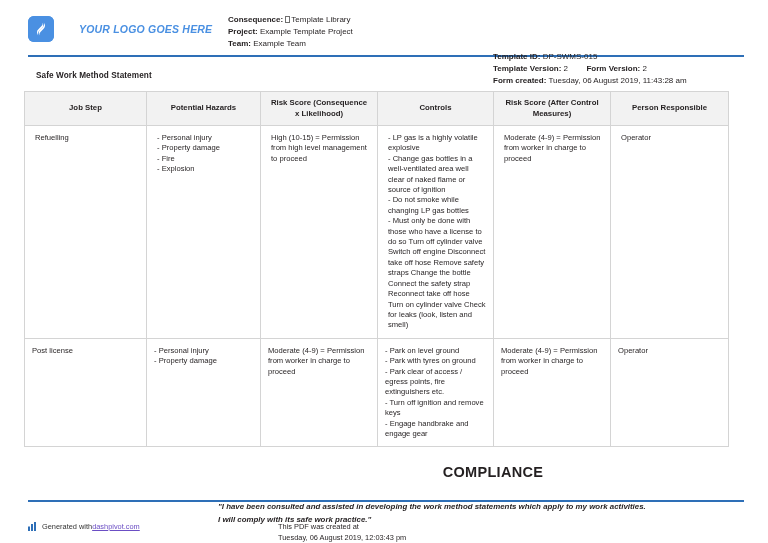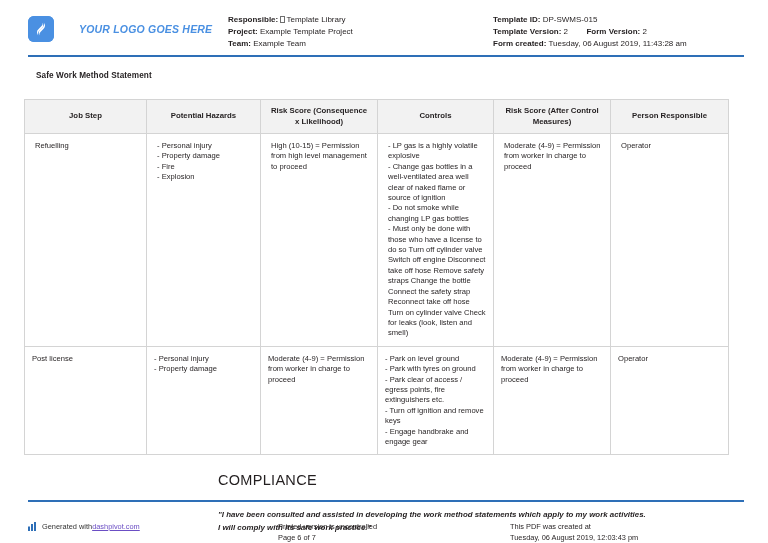--- a/index.html
+++ b/index.html
@@ -32,41 +32,41 @@
     margin-left: 25px;
     font-style: italic;
     font-weight: bold;
     font-size: 10.5px;
     letter-spacing: .2px;
     color: #4a90e2;
     white-space: nowrap;
   }
   .meta-col { font-size: 8px; line-height: 11.8px; padding-top: 2px; }
   .meta-col-1 { flex: 0 0 265px; }
-  .meta-col-2 { flex: 1 1 auto; }
+  .meta-col-2 { flex: 1 1 auto; margin-top: 37px; }
   .meta-row { white-space: nowrap; }
   .meta-label { font-weight: bold; }
   .meta-val { font-weight: normal; }
   .meta-gap { display:inline-block; width: 14px; }
   .tofu {
     display: inline-block;
     width: 5px; height: 7px;
     border: 1px solid #6f6f6f;
     vertical-align: -1px;
     margin-right: 1px;
   }
   .rule-blue {
     height: 2px; background: #2e6fb7;
     margin: 3px 24px 0 28px;
   }
 
   
   .section-title {
     font-size: 8.2px; font-weight: bold;
-    margin: 14px 0 19px 36px;
+    margin: 14px 0 11px 36px;
     letter-spacing: .1px;
   }
   table.swms {
     border-collapse: collapse;
     width: 704px;
     margin-left: 24px;
     table-layout: fixed;
   }
   table.swms th, table.swms td {
     border: 1px solid #d4d4d4;
@@ -91,23 +91,24 @@
   col.c3 { width: 117px; }
   col.c4 { width: 116px; }
   col.c5 { width: 117px; }
   col.c6 { width: 118px; }
   tr.row1 td { height: 200px; padding-left: 10px; }
   tr.row2 td { height: 94px; }
 
   
   .compliance-title {
     font-size: 14.5px;
-    font-weight: normal;
+    font-weight: bold;
     letter-spacing: .3px;
     margin: 17px 0 0 218px;
+    text-align: center;
   }
   .declaration {
     margin: 21px 218px 0 218px;
     font-size: 7.9px;
     font-style: italic;
     font-weight: bold;
     line-height: 12.5px;
     width: 430px;
   }
 
@@ -148,21 +149,21 @@
                    -2.2-1.6-2.4-4.4-.6-6.2l3.1-3.1c1.3-1.3 1.4-2.9.6-4.3z" fill="#ffffff"></path>
           <path d="M10.4 19.4c-1.9-1.9-1.9-4.7 0-6.2l3.1-3.1c1.5-1.5 1.5-3.1 0-4.3
                    2.2 1.6 2.4 4.4.6 6.2l-3.1 3.1c-1.3 1.3-1.4 2.9-.6 4.3z" fill="#ffffff"></path>
         </svg>
       </span>
       <span class="logo-text">YOUR LOGO GOES HERE</span>
     </div>
 
     <div class="meta-col meta-col-1">
       <div class="meta-row">
-        <span class="meta-label">Responsible:</span>
+        <span class="meta-label">Consequence:</span>
         <span class="tofu"></span><span class="meta-val">Template Library</span>
       </div>
       <div class="meta-row">
         <span class="meta-label">Project:</span>
         <span class="meta-val">Example Template Project</span>
       </div>
       <div class="meta-row">
         <span class="meta-label">Team:</span>
         <span class="meta-val">Example Team</span>
       </div>
@@ -288,23 +289,19 @@
       <span class="bars">
         <svg width="9" height="9" viewBox="0 0 9 9">
           <rect x="0" y="4.5" width="2" height="4.5" fill="#2e6fb7"></rect>
           <rect x="3" y="2" width="2" height="7" fill="#2e6fb7"></rect>
           <rect x="6" y="0" width="2" height="9" fill="#2e6fb7"></rect>
         </svg>
       </span>
       <span class="generated-txt">Generated with </span>
         <a class="link" href="#">dashpivot.com</a>
     </div>
-    <div class="f-col-2">
-      <div>Printed version is uncontrolled</div>
-      <div>Page 6 of 7</div>
-    </div>
     <div class="f-col-3">
       <div>This PDF was created at</div>
       <div>Tuesday, 06 August 2019, 12:03:43 pm</div>
     </div>
   </div>
 
 </div>
 
 </body></html>

